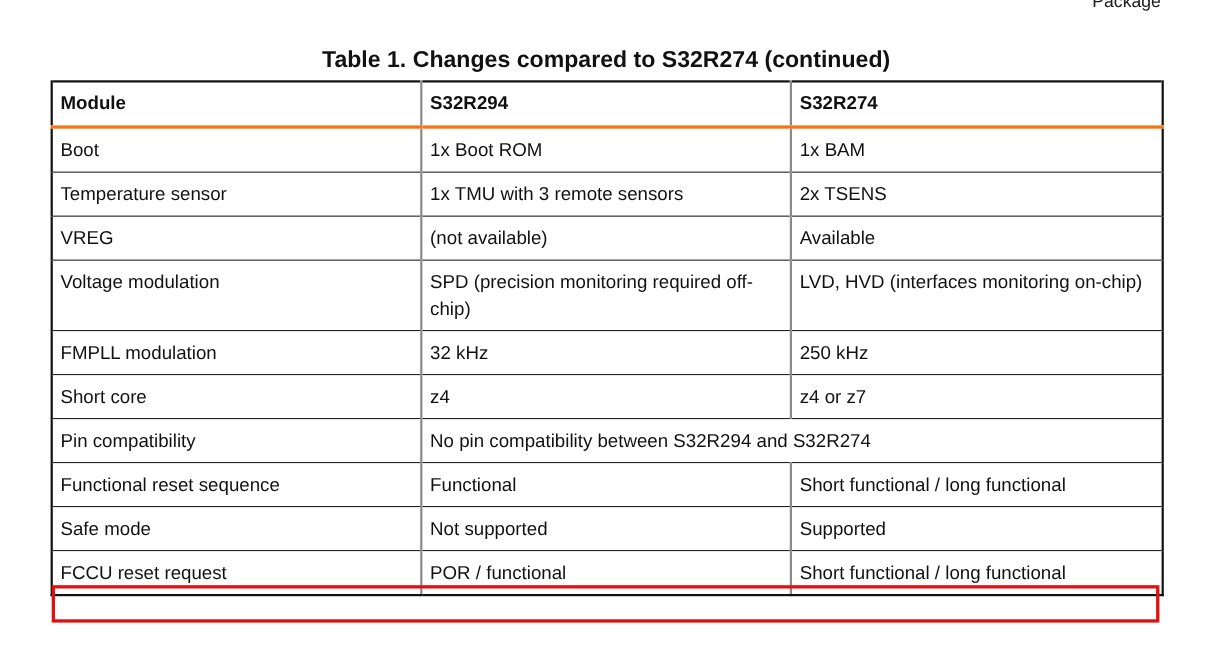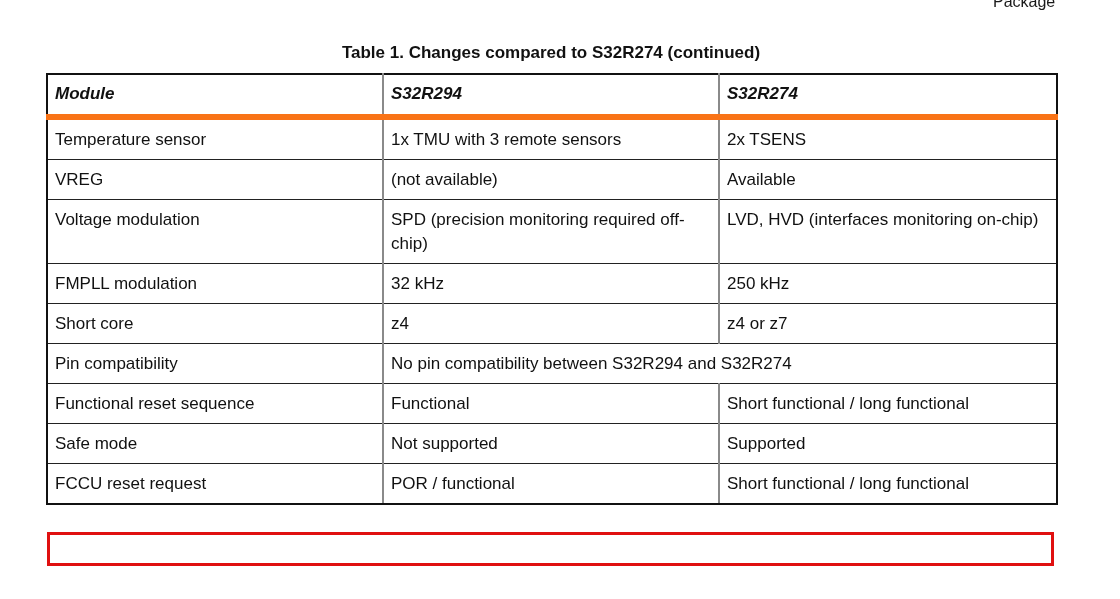--- a/index.html
+++ b/index.html
@@ -22,21 +22,21 @@
       font-size: 16px;
       color: #1a1a1a;
       white-space: nowrap;
     }
     .caption {
       position: absolute;
       top: 43px;
       left: 0;
       width: 1102px;
       text-align: center;
-      font-size: 17px;
+      font-size: 21px;
       font-weight: bold;
       color: #111111;
       white-space: nowrap;
     }
     .doc-table {
       position: absolute;
       top: 73px;
       left: 46px;
       width: 1010px;
       border-collapse: collapse;
@@ -55,24 +55,23 @@
       border-top: 1px solid #222222;
       border-bottom: 1px solid #222222;
       border-left: 2px solid #8a8a8a;
       border-right: 2px solid #8a8a8a;
       font-weight: normal;
     }
     .doc-table tr > :first-child { border-left: 2px solid #111111; }
     .doc-table tr > :last-child  { border-right: 2px solid #111111; }
     .doc-table thead th {
       font-weight: bold;
-      border-bottom: 6px solid #f97316;
+      border-bottom: 3px solid #f97316;
       padding-top: 7px;
       padding-bottom: 8px;
-      font-style: italic;
     }
     .doc-table tr.row-tall td { height: 45px; }
     .doc-table tr.row-normal td { height: 21px; }
     .doc-table tr.row-last td { border-bottom: 2px solid #111111; }
 
     .highlight-box {
       position: absolute;
       left: 47px;
       top: 532px;
       width: 1007px;
@@ -96,20 +95,25 @@
       <col class="c3">
   </colgroup>
   <thead>
     <tr>
       <th>Module</th>
       <th>S32R294</th>
       <th>S32R274</th>
     </tr>
   </thead>
   <tbody>
+    <tr class="row-normal">
+      <td>Boot</td>
+      <td>1x Boot ROM</td>
+      <td>1x BAM</td>
+    </tr>
     <tr class="row-normal">
       <td>Temperature sensor</td>
       <td>1x TMU with 3 remote sensors</td>
       <td>2x TSENS</td>
     </tr>
     <tr class="row-normal">
       <td>VREG</td>
       <td>(not available)</td>
       <td>Available</td>
     </tr>

